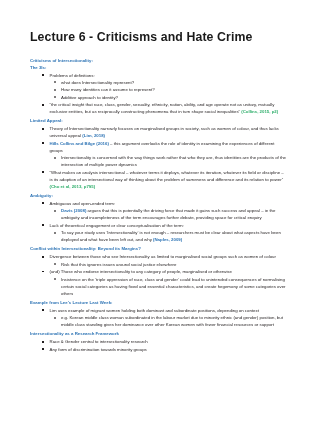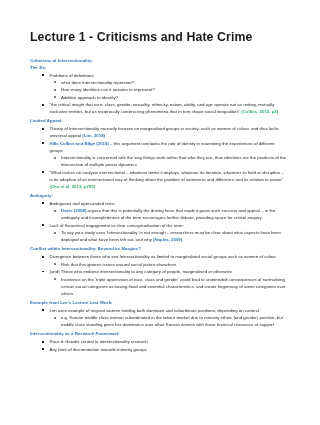--- a/index.html
+++ b/index.html
@@ -105,21 +105,21 @@
   }
   .txt {
     display: inline;
   }
 </style>
 </head>
 <body>
 
 <div class="page">
   <div class="content">
-    <h1 class="doc-title">Lecture 1 - Criticisms and Hate Crime</h1>
+    <h1 class="doc-title">Lecture 6 - Criticisms and Hate Crime</h1>
     <div id="sections-root">
         <div class="section-heading first">Criticisms of Intersectionality:</div>
         <div class="sub-heading">The 3Is:</div>
         <ul class="lvl1">
           <li class="b1"><span class="txt">Problems of definitions:</span></li>
           <li class="b2"><span class="txt">what does Intersectionality represent?</span></li>
           <li class="b2"><span class="txt">How many identities can it assume to represent?</span></li>
           <li class="b2"><span class="txt">Additive approach to identity?</span></li>
           <li class="b1"><span class="txt">“the critical insight that race, class, gender, sexuality, ethnicity, nation, ability, and age operate not as unitary, mutually exclusive entities, but as reciprocally constructing phenomena that in turn shape social inequalities” </span><span class="cite-green">(Collins, 2015, p2)</span></li>
         </ul>

